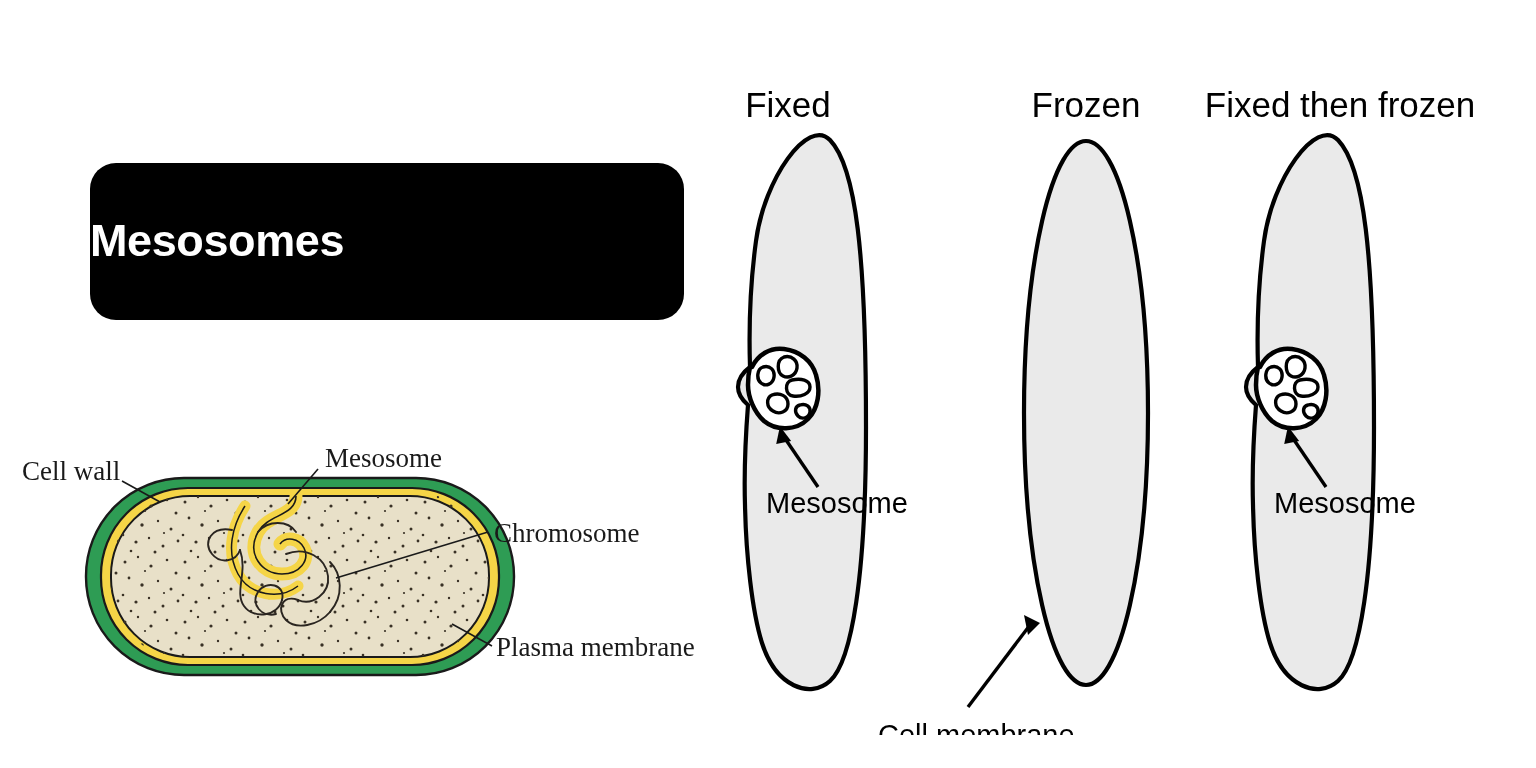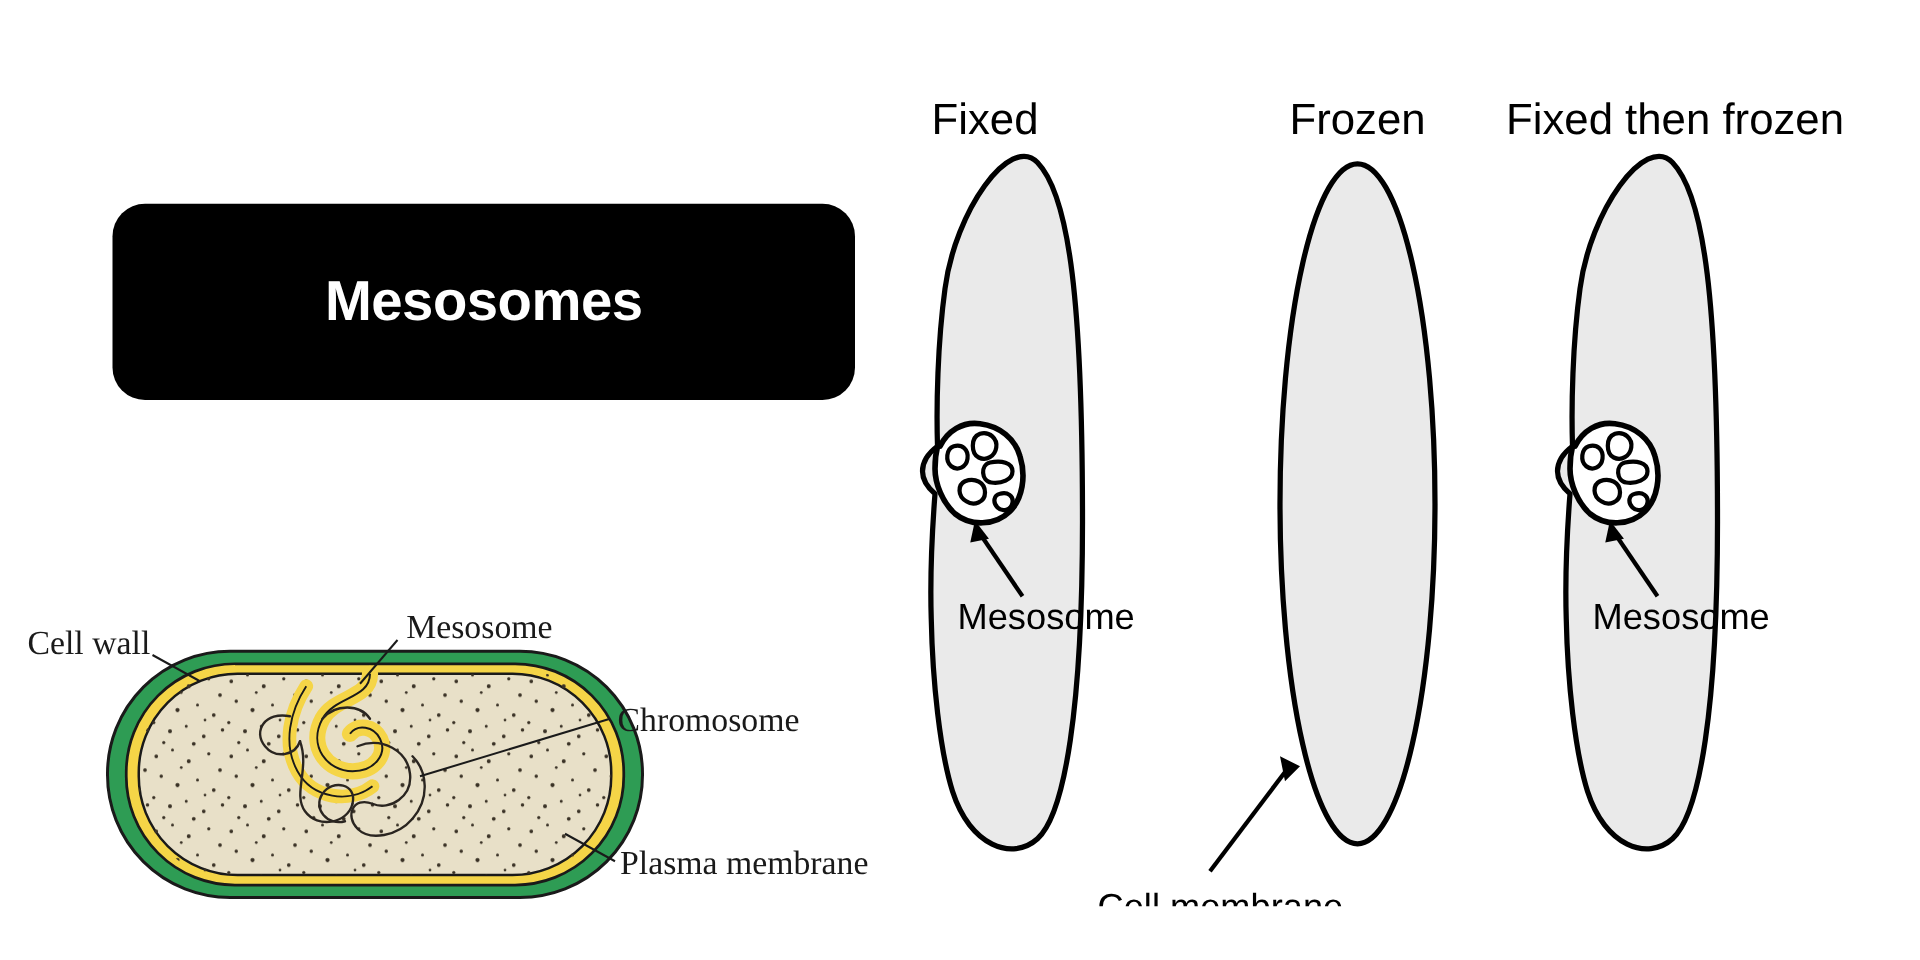--- a/index.html
+++ b/index.html
@@ -18,56 +18,56 @@
   
   #title-banner {
     position: absolute;
     left: 90px;
     top: 163px;
     width: 594px;
     height: 157px;
     background: #000000;
     border-radius: 26px;
     display: flex;
-    flex-direction: column;
+    flex-direction: row;
     align-items: center;
-    justify-content: center;
+    justify-content: flex-start;
     box-sizing: border-box;
   }
   #title-banner .tline {
     color: #ffffff;
     font-family: "Liberation Sans", sans-serif;
     font-weight: bold;
     font-size: 45px;
     line-height: 1.22;
     letter-spacing: -0.4px;
     white-space: nowrap;
   }
 
   
   #bacterium-figure {
     position: absolute;
     left: 0px;
-    top: 477px;
+    top: 434px;
     width: 740px;
     height: 265px;
   }
   #bacterium-figure svg { display: block; }
 
   .lbl-serif {
     font-family: "Liberation Serif", "DejaVu Serif", serif;
     font-size: 27px;
     fill: #1a1a1a;
   }
 
   
   #cells-panel {
     position: absolute;
     left: 700px;
-    top: 45px;
+    top: 55px;
     width: 836px;
     height: 680px;
   }
   #cells-panel svg { display: block; }
 
   .heading-txt {
     font-family: "Liberation Sans", sans-serif;
     font-size: 35px;
     fill: #000000;
   }

